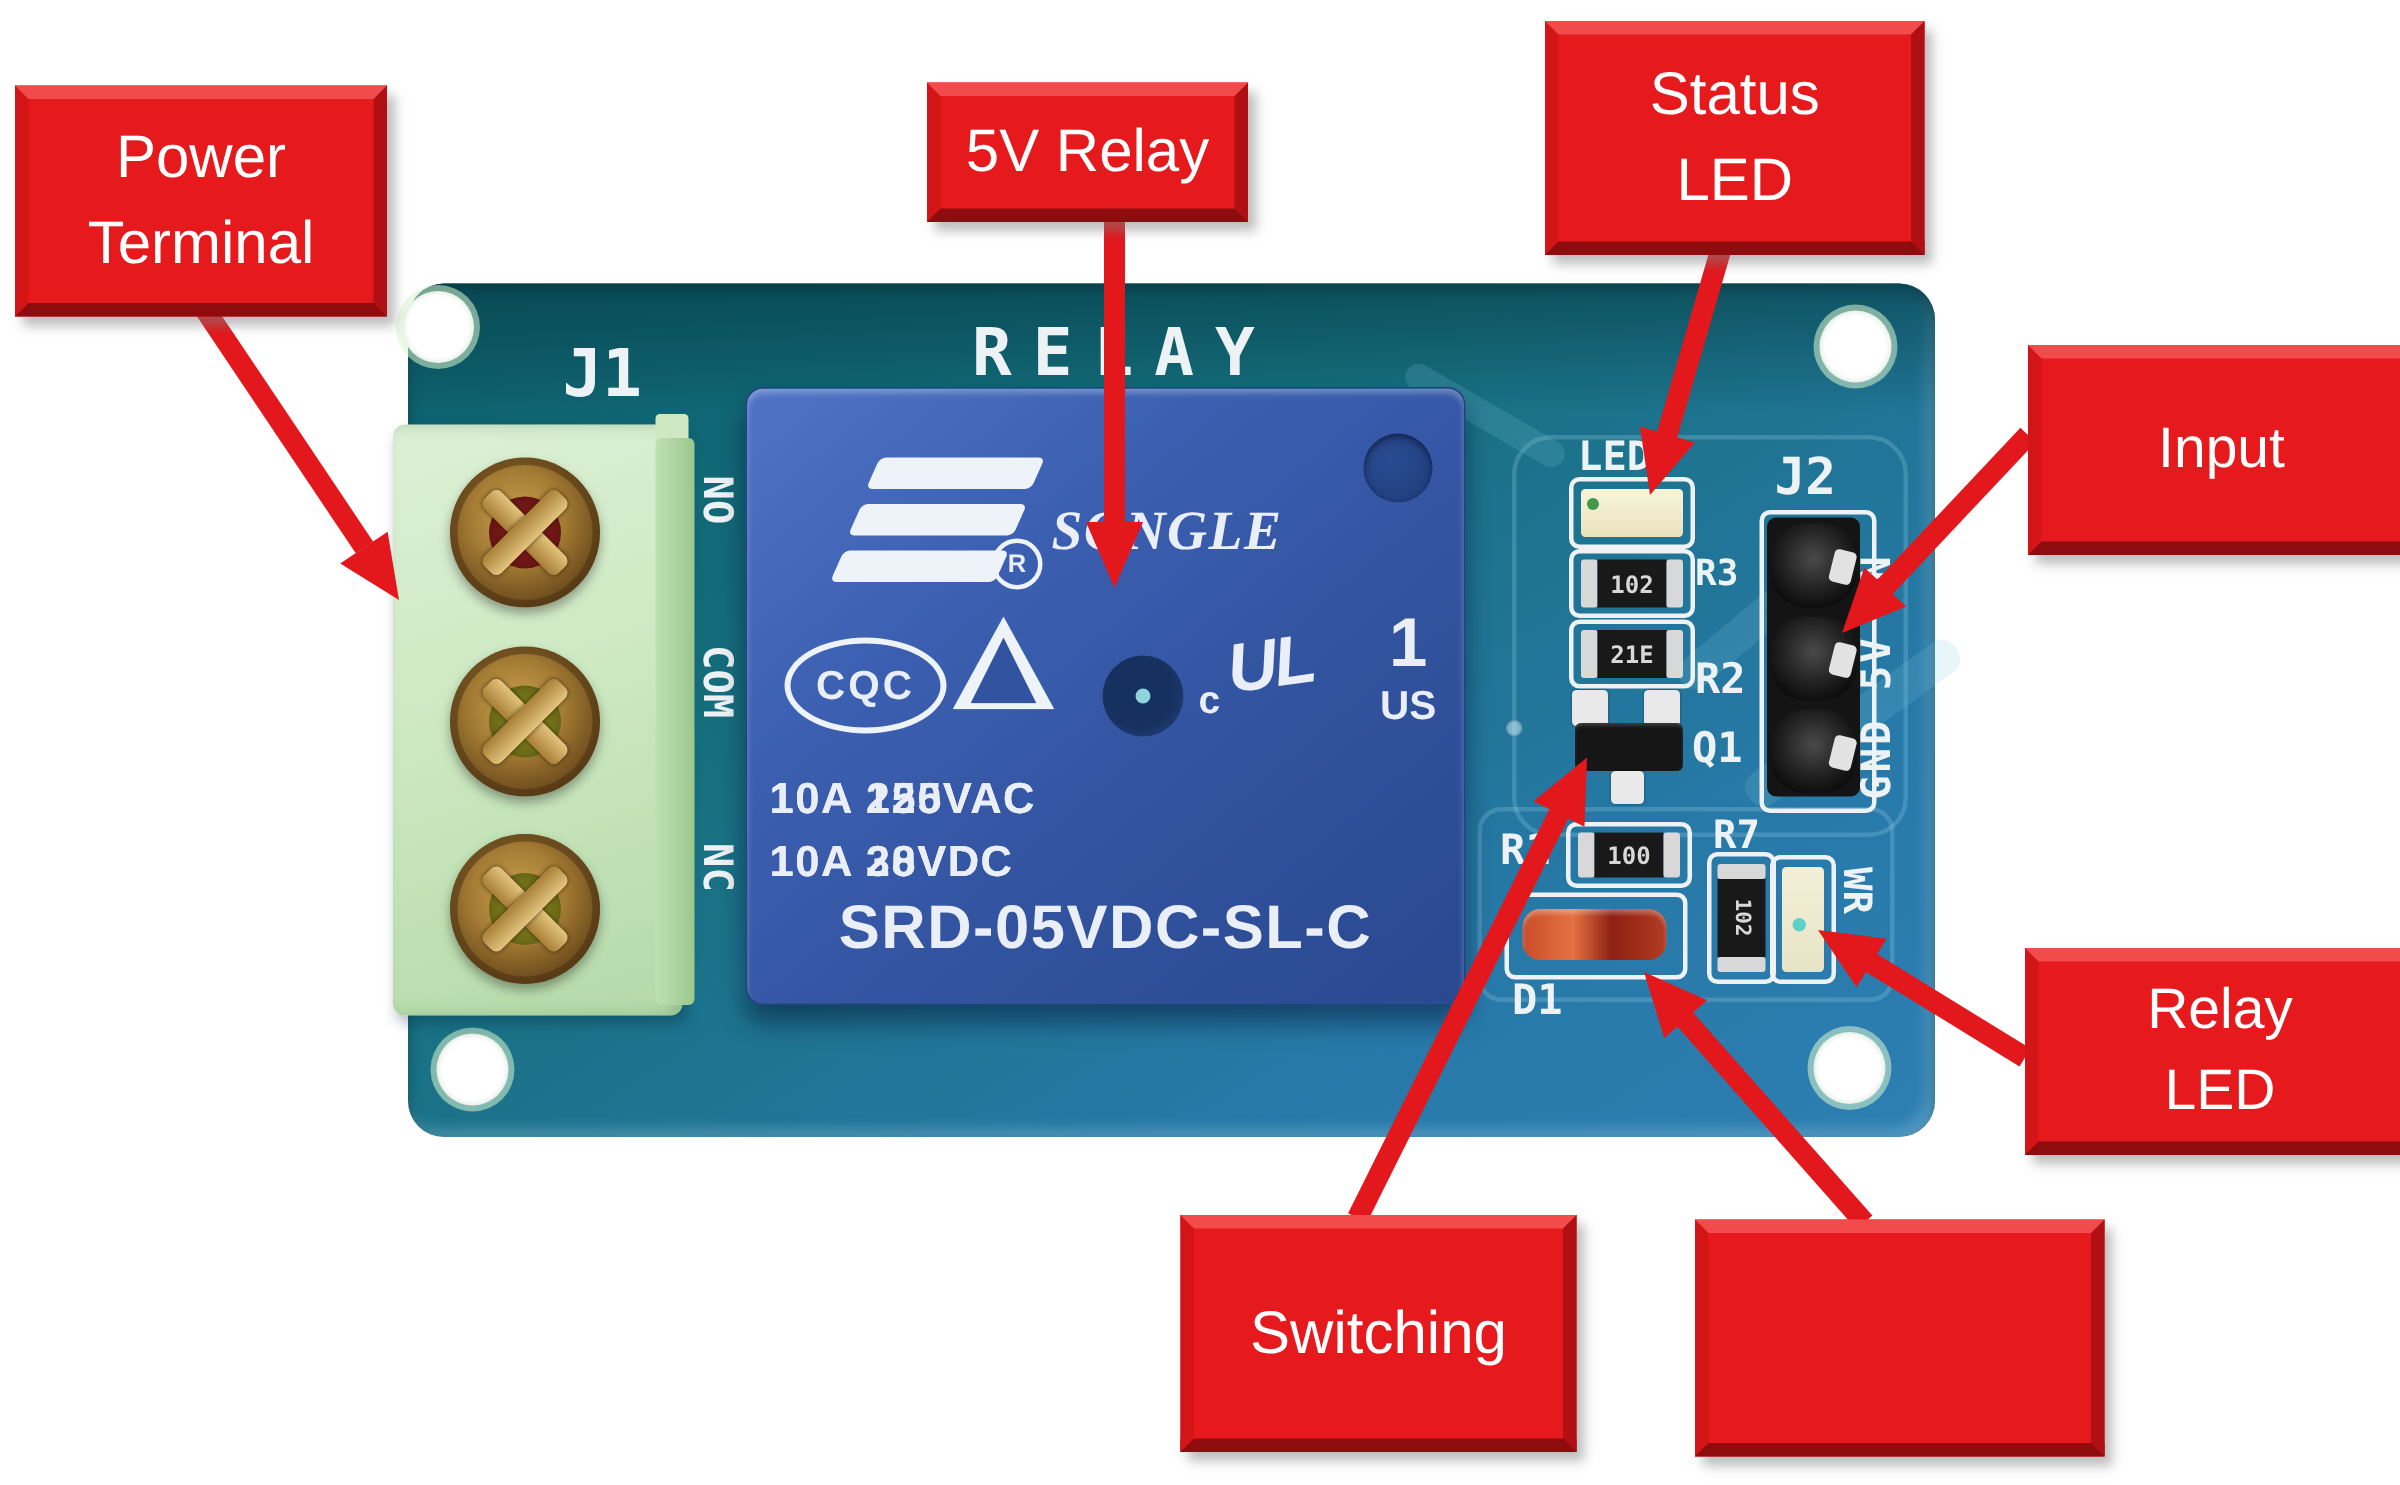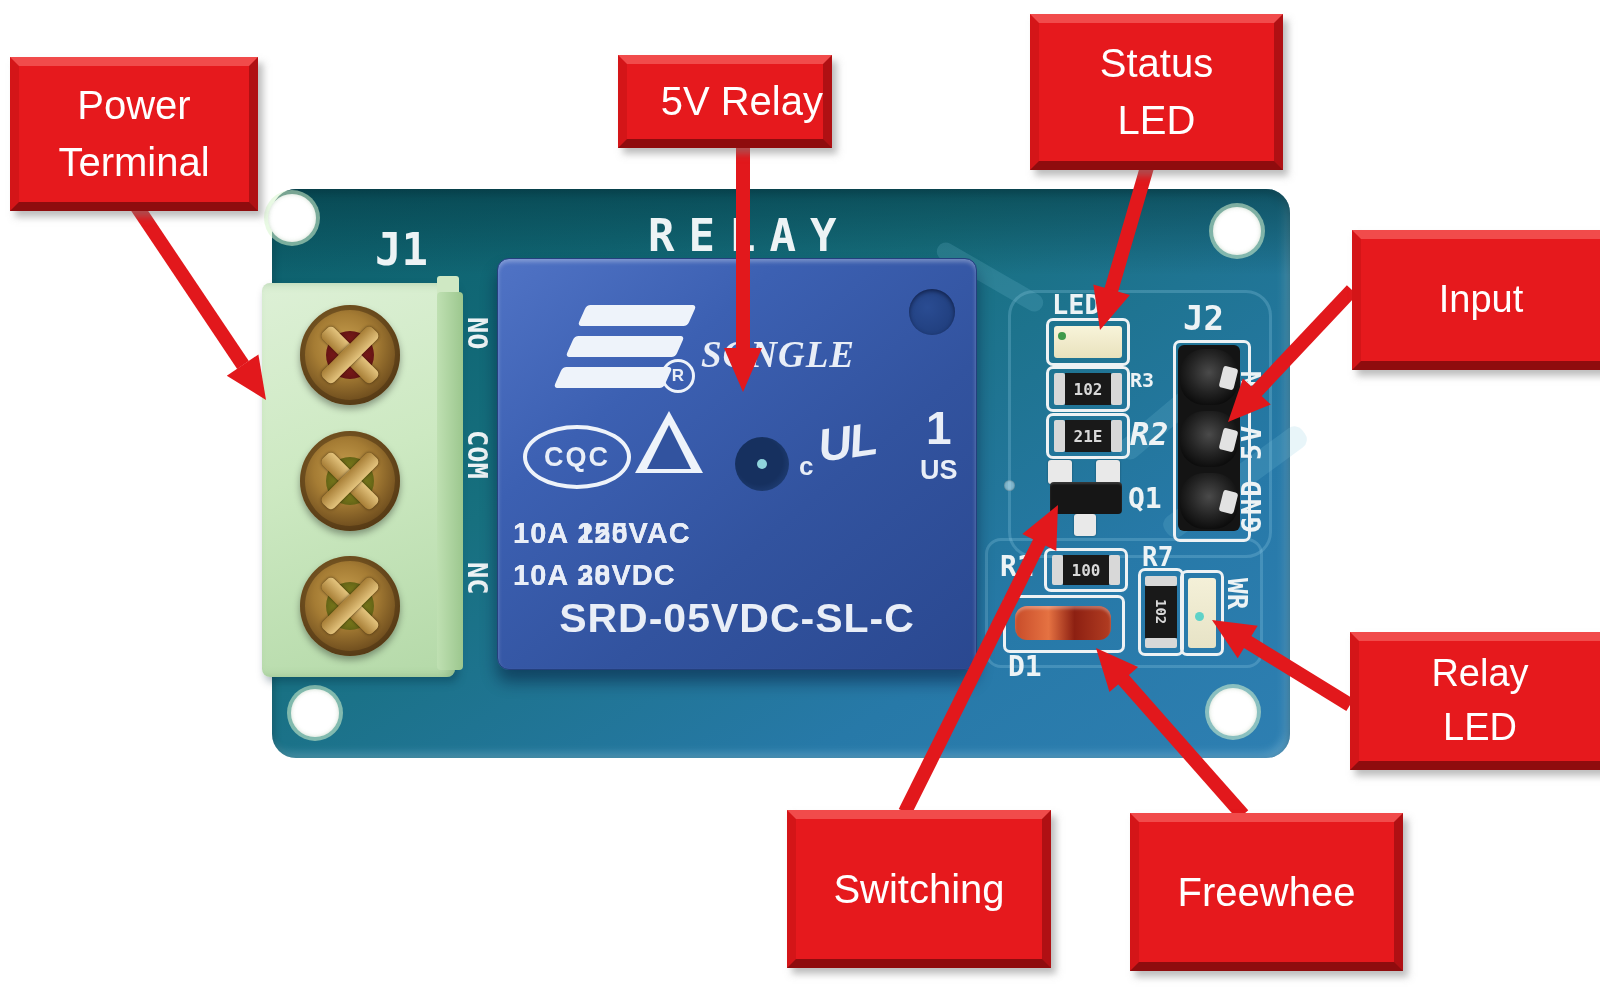--- a/index.html
+++ b/index.html
@@ -196,30 +196,30 @@
     </div>
   </div>
 
   <div class="outline" style="left:1046px;top:366px;width:78px;height:40px;">
     <div class="res-body">
       <div class="cap"></div>
       <div class="res-mid">102</div>
       <div class="cap"></div>
     </div>
   </div>
-  <div class="silk" style="left:1130px;top:368px;font-size:20px;">R3</div>
+  <div class="silk" style="left:1130px;top:368px;font-size:24px;">R3</div>
 
   <div class="outline" style="left:1046px;top:413px;width:78px;height:40px;">
     <div class="res-body">
       <div class="cap"></div>
       <div class="res-mid">21E</div>
       <div class="cap"></div>
     </div>
   </div>
-  <div class="silk" style="left:1130px;top:415px;font-size:32px;font-style:italic;">R2</div>
+  <div class="silk" style="left:1130px;top:436px;font-size:28px;">R2</div>
 
   <div class="pad" style="left:1048px;top:460px;width:24px;height:24px;"></div>
   <div class="pad" style="left:1096px;top:460px;width:24px;height:24px;"></div>
   <div class="q-body" style="left:1050px;top:482px;width:72px;height:32px;"></div>
   <div class="pad" style="left:1074px;top:514px;width:22px;height:22px;"></div>
   <div class="silk" style="left:1128px;top:482px;font-size:28px;">Q1</div>
 
   <div class="silk" style="left:1000px;top:550px;font-size:28px;">R1</div>
   <div class="outline" style="left:1044px;top:548px;width:78px;height:38px;">
     <div class="res-body">
@@ -294,34 +294,33 @@
         <line x1="1243" y1="815" x2="1122" y2="678"></line>
         <polygon points="1096,648 1138.1,666.9 1109.5,692.1" stroke="none"></polygon>
       </g>
     </g>
   </svg>
 
   <div class="label-box" style="left:10px;top:57px;width:230px;height:136px;">
     <span>Power</span>
     <span>Terminal</span>
   </div>
-  <div class="label-box" style="left:618px;top:55px;width:196px;height:75px;align-items:flex-end;">
+  <div class="label-box" style="left:618px;top:55px;width:196px;height:75px;">
     <span>5V Relay</span>
   </div>
   <div class="label-box" style="left:1030px;top:14px;width:235px;height:138px;">
     <span>Status</span>
     <span>LED</span>
   </div>
   <div class="label-box" style="left:1352px;top:230px;width:240px;height:122px;font-size:38px;">
     <span>Input</span>
   </div>
   <div class="label-box" style="left:1350px;top:632px;width:242px;height:120px;font-size:38px;">
     <span>Relay</span>
     <span>LED</span>
   </div>
   <div class="label-box" style="left:787px;top:810px;width:246px;height:140px;">
     <span>Switching</span>
   </div>
   <div class="label-box" style="left:1130px;top:813px;width:255px;height:140px;">
-    <span>Freewhee</span>
   </div>
 
 </div>
 
 </body></html>

